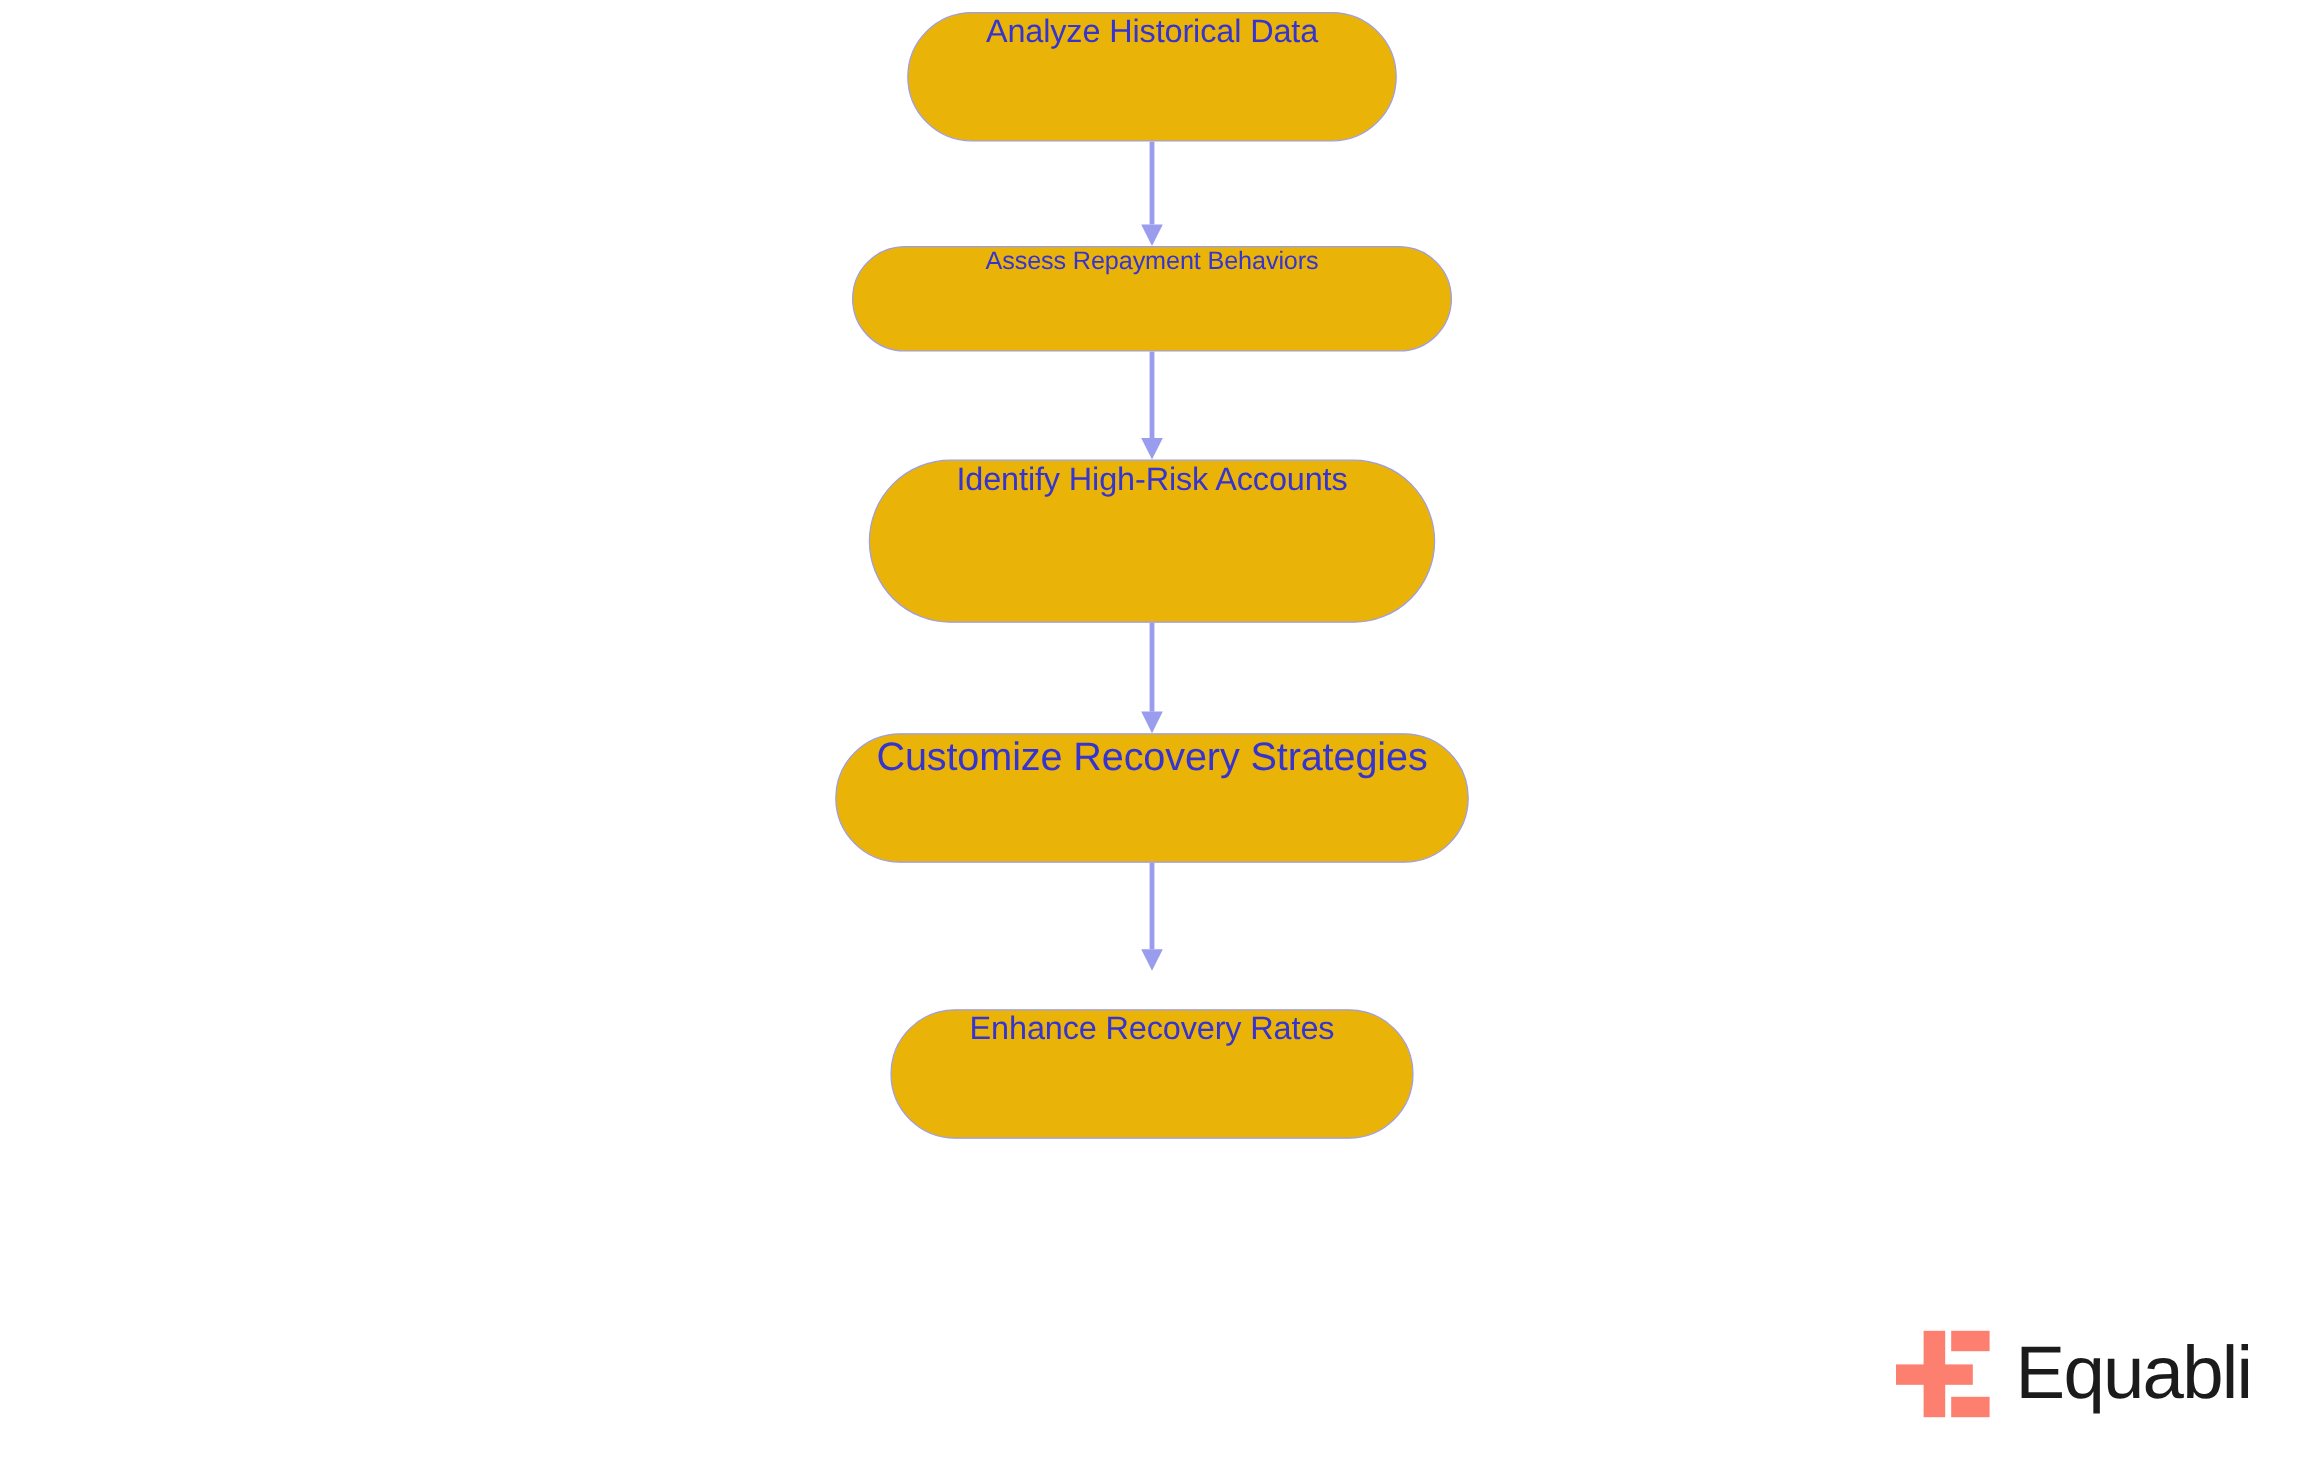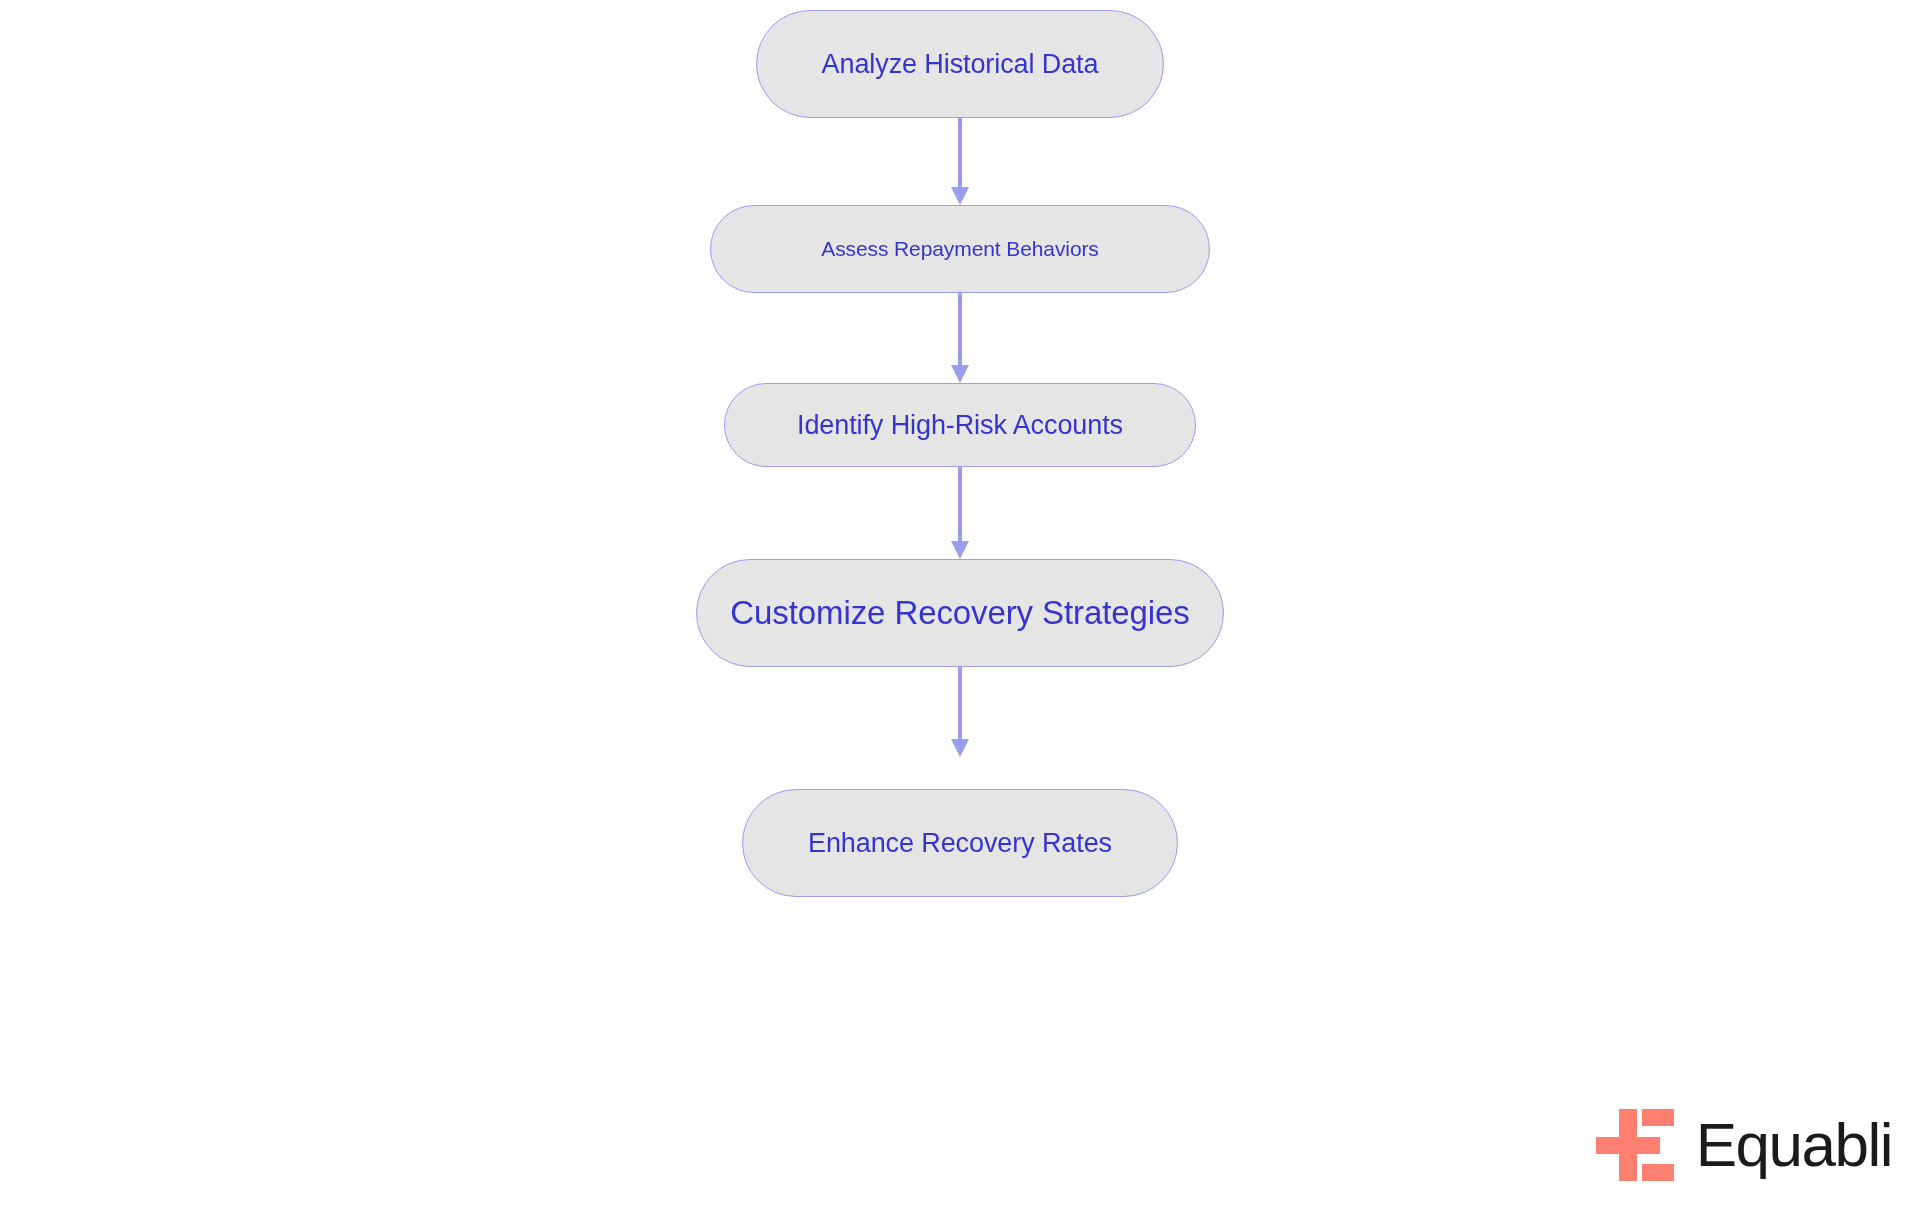--- a/index.html
+++ b/index.html
@@ -30,39 +30,38 @@
     top: 0;
     width: 1920px;
     height: 1090px;
     display: flex;
     flex-direction: column;
     align-items: center;
   }
 
   .node {
     box-sizing: border-box;
-    background: #e5e5e5;
+    background: #eab308;
     border: 1.6px solid #9a9cee;
     border-radius: 999px;
     color: #3634cf;
     display: flex;
-    align-items: center;
     justify-content: center;
     text-align: center;
     font-family: "Liberation Sans", sans-serif;
     font-weight: 400;
     letter-spacing: -0.1px;
     white-space: nowrap;
     user-select: none;
   }
 
   
   .node-0 { width: 408px; height: 108px; font-size: 27px; margin-top: 10px; }
   .node-1 { width: 500px; height: 88px; font-size: 21px; }
-  .node-2 { width: 472px; height: 84px; font-size: 27px; }
+  .node-2 { width: 472px; height: 136px; font-size: 27px; }
   .node-3 { width: 528px; height: 108px; font-size: 33px; }
   .node-4 { width: 436px; height: 108px; font-size: 27px; margin-top: 32px; }
 
   
   .connector {
     position: relative;
     width: 18px;
     height: 80px;
     display: flex;
     justify-content: center;
@@ -90,21 +89,21 @@
   .gap-1 { height: 90px; }
   .gap-1 .shaft { height: 72px; }
   .gap-2 { height: 92px; }
   .gap-2 .shaft { height: 74px; }
   .gap-3 { height: 90px; }
   .gap-3 .shaft { height: 72px; }
 
   
   #brand {
     position: absolute;
-    right: 28px;
+    right: 44px;
     bottom: 32px;
     display: flex;
     align-items: center;
     gap: 22px;
     text-align: right;
   }
   #brand-mark {
     position: relative;
     width: 78px;
     height: 76px;

